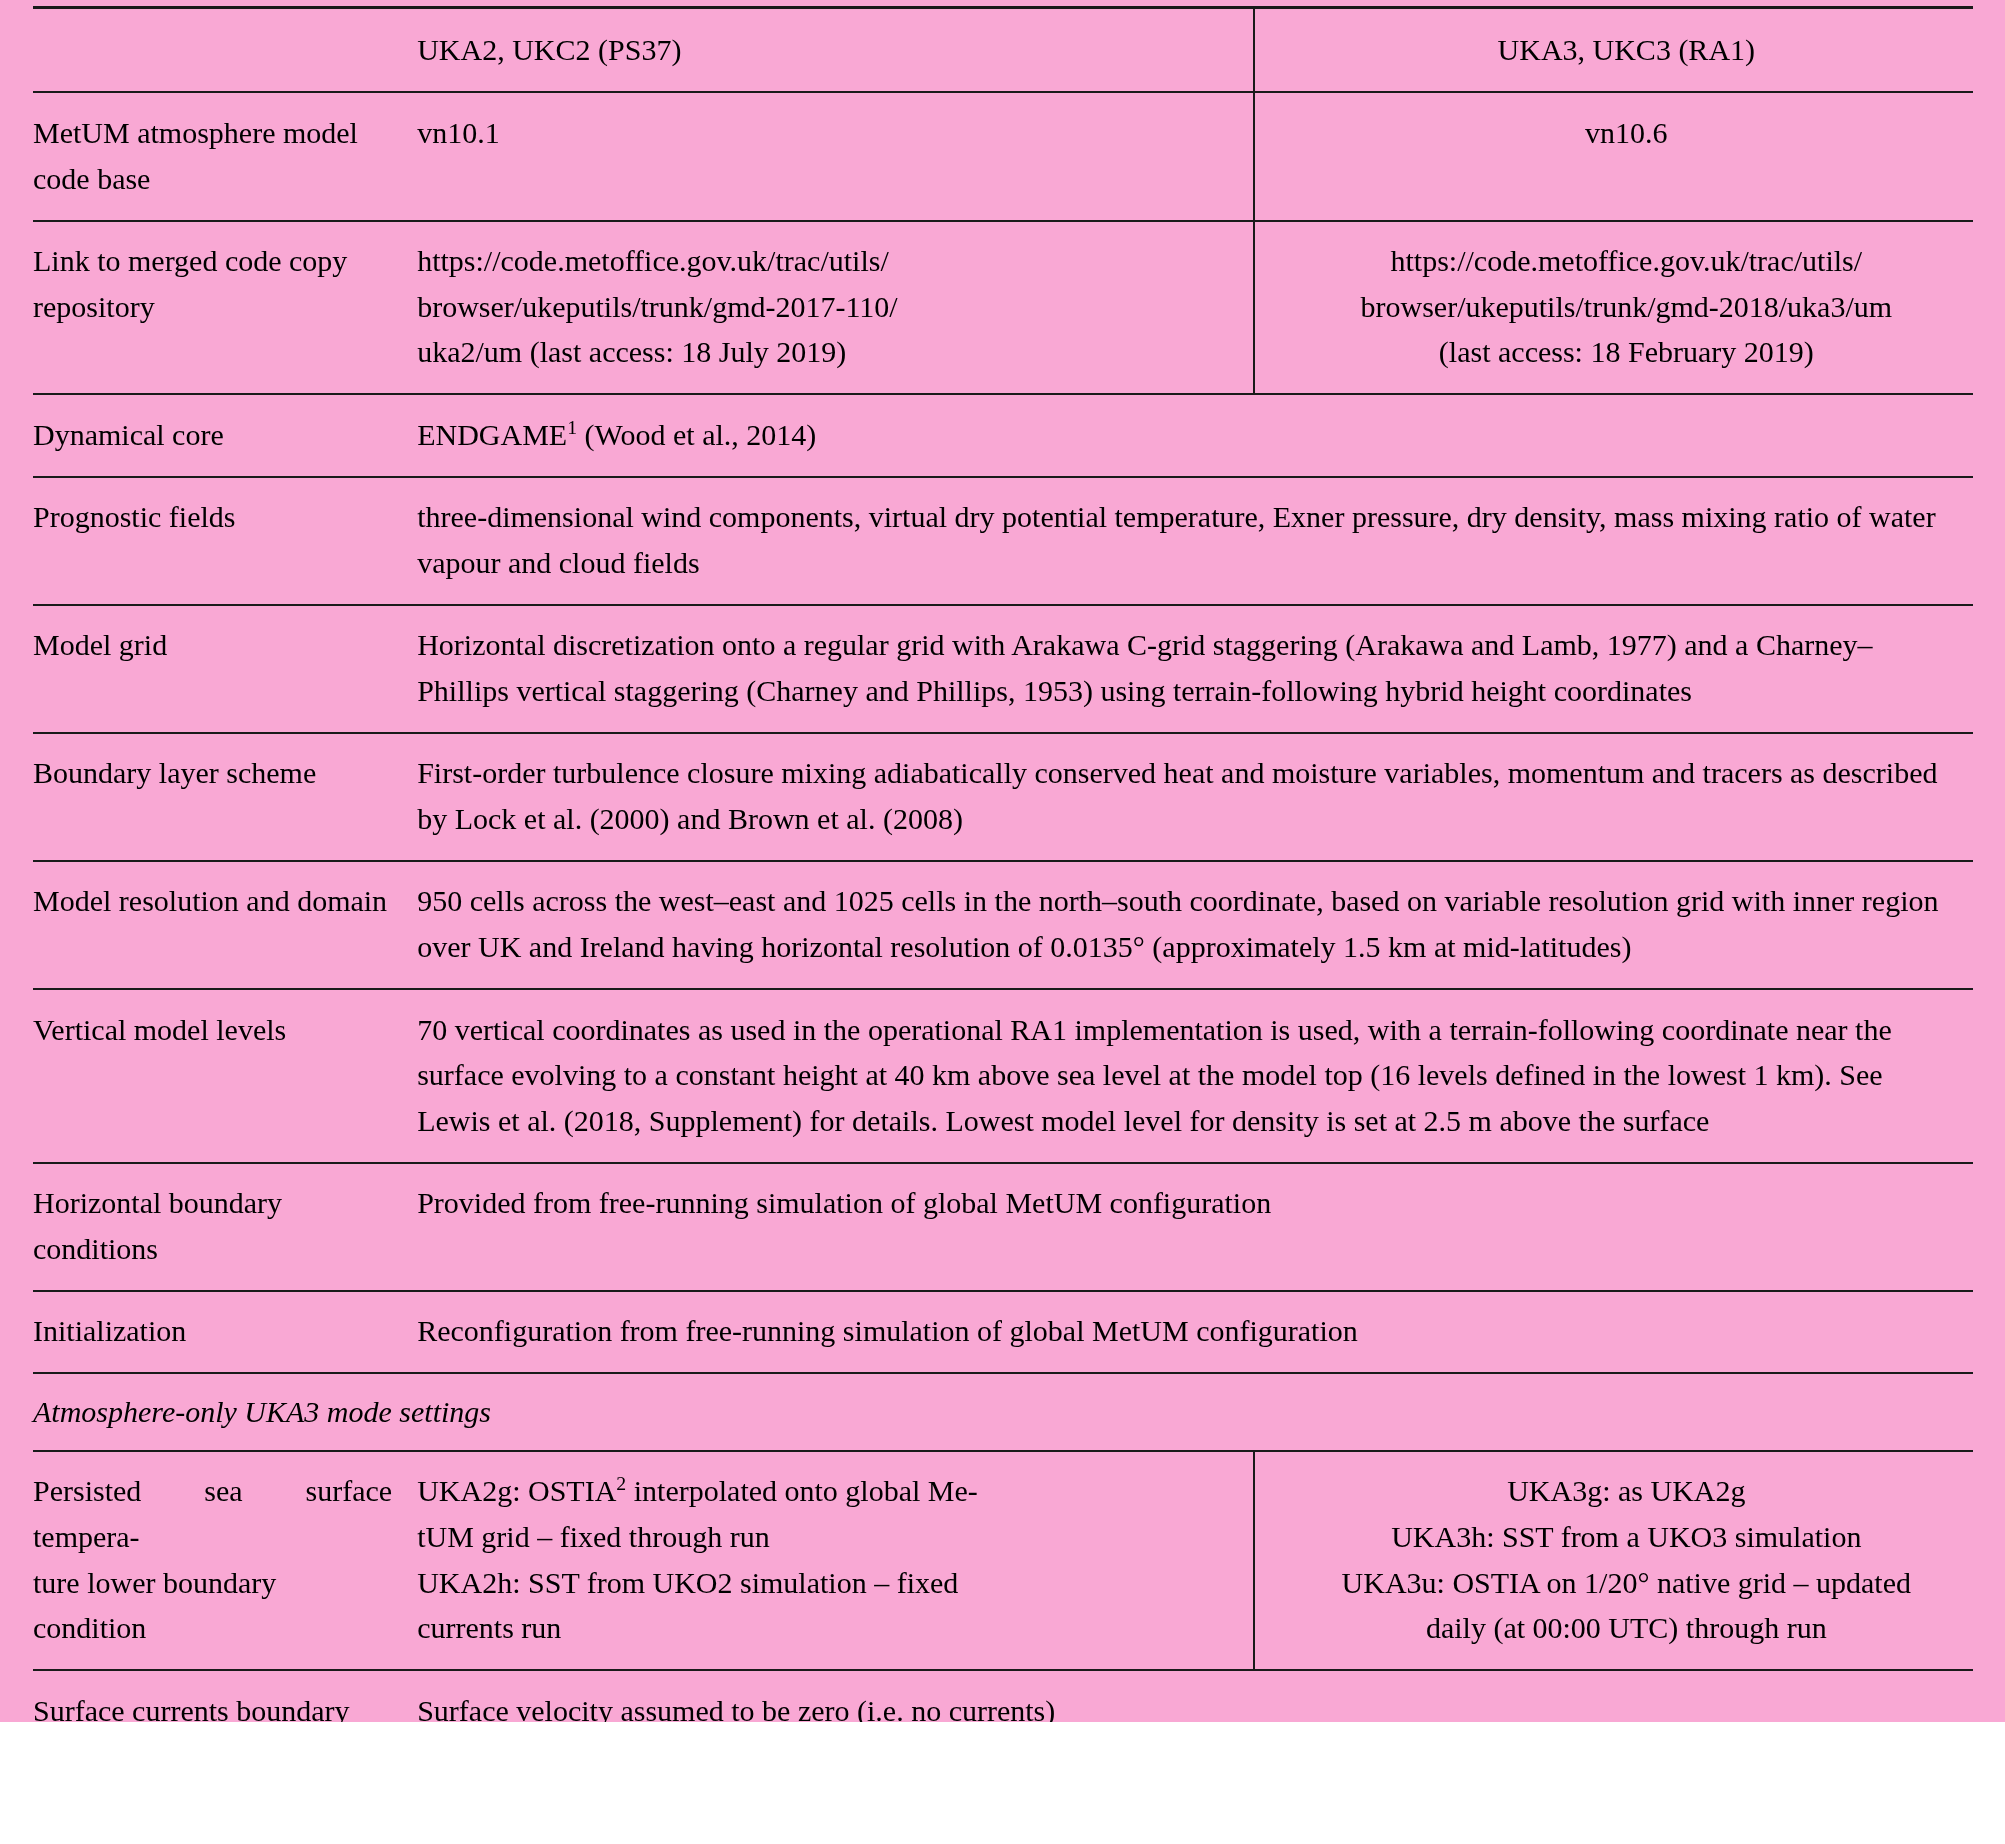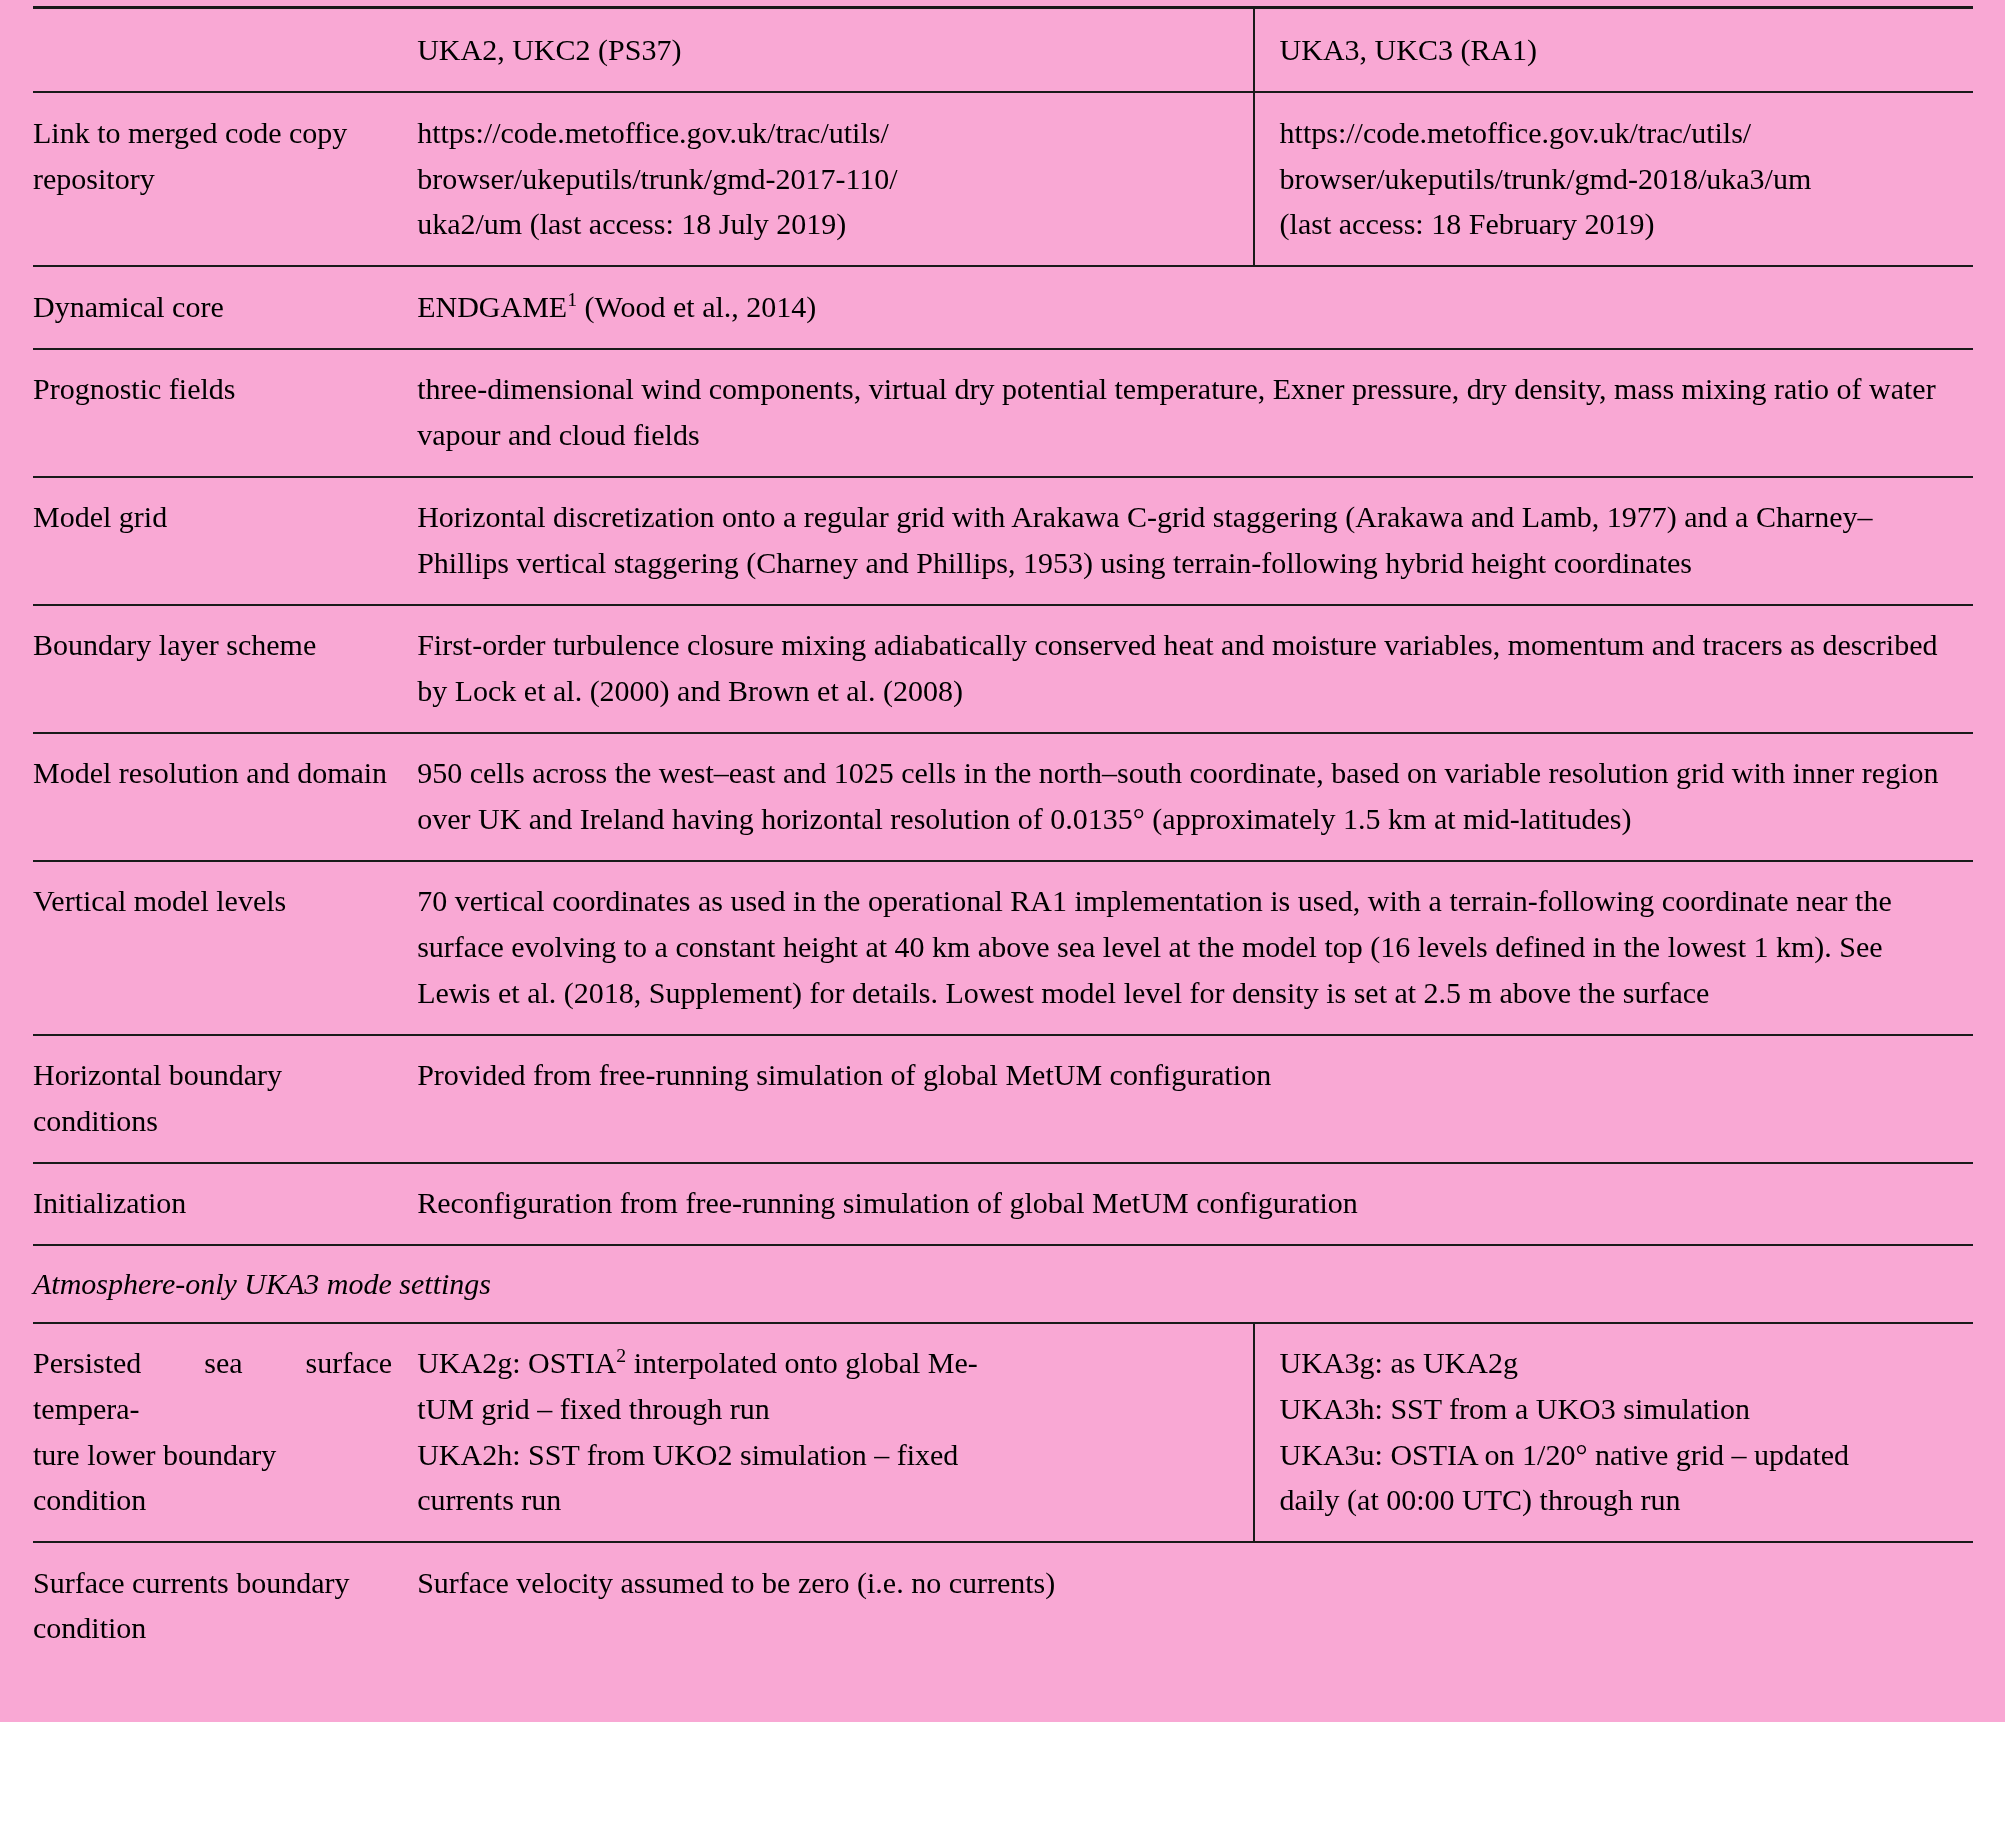--- a/index.html
+++ b/index.html
@@ -37,20 +37,21 @@
     vertical-align: top;
     padding: 16.5px 0 18.4px 0;
     border: 0;
   }
   td.label { padding-right: 25px; }
   td.val-a { padding-right: 29px; }
   td.val-b { padding-left: 25px; }
 
   td.divided {
     border-left: 2.9px solid #1a1a1a;
+    text-align: center;
   }
 
   .section-head {
     font-style: italic;
     padding: 14.6px 0 15.5px 0;
   }
   .hdr td {
     padding-top: 17.5px;
     padding-bottom: 19.4px;
   }
@@ -80,20 +81,28 @@
     </colgroup>
     <tbody>
 
       <tr class="hdr hrule-top">
         <td class="label"></td>
         <td class="val-a">UKA2, UKC2 (PS37)</td>
         <td class="val-b divided">UKA3, UKC3 (RA1)</td>
       </tr>
 
 
+      <tr class="hrule-thin-top">
+        <td class="label">
+          <span class="blk">MetUM atmosphere model</span>
+          <span class="blk">code base</span>
+        </td>
+        <td class="val-a">vn10.1</td>
+        <td class="val-b divided">vn10.6</td>
+      </tr>
 
       <tr class="hrule-thin-top">
         <td class="label">
           <span class="blk">Link to merged code copy</span>
           <span class="blk">repository</span>
         </td>
         <td class="val-a">
           <span class="blk">https://code.metoffice.gov.uk/trac/utils/</span>
           <span class="blk">browser/ukeputils/trunk/gmd-2017-110/</span>
           <span class="blk">uka2/um (last access: 18 July 2019)</span>

